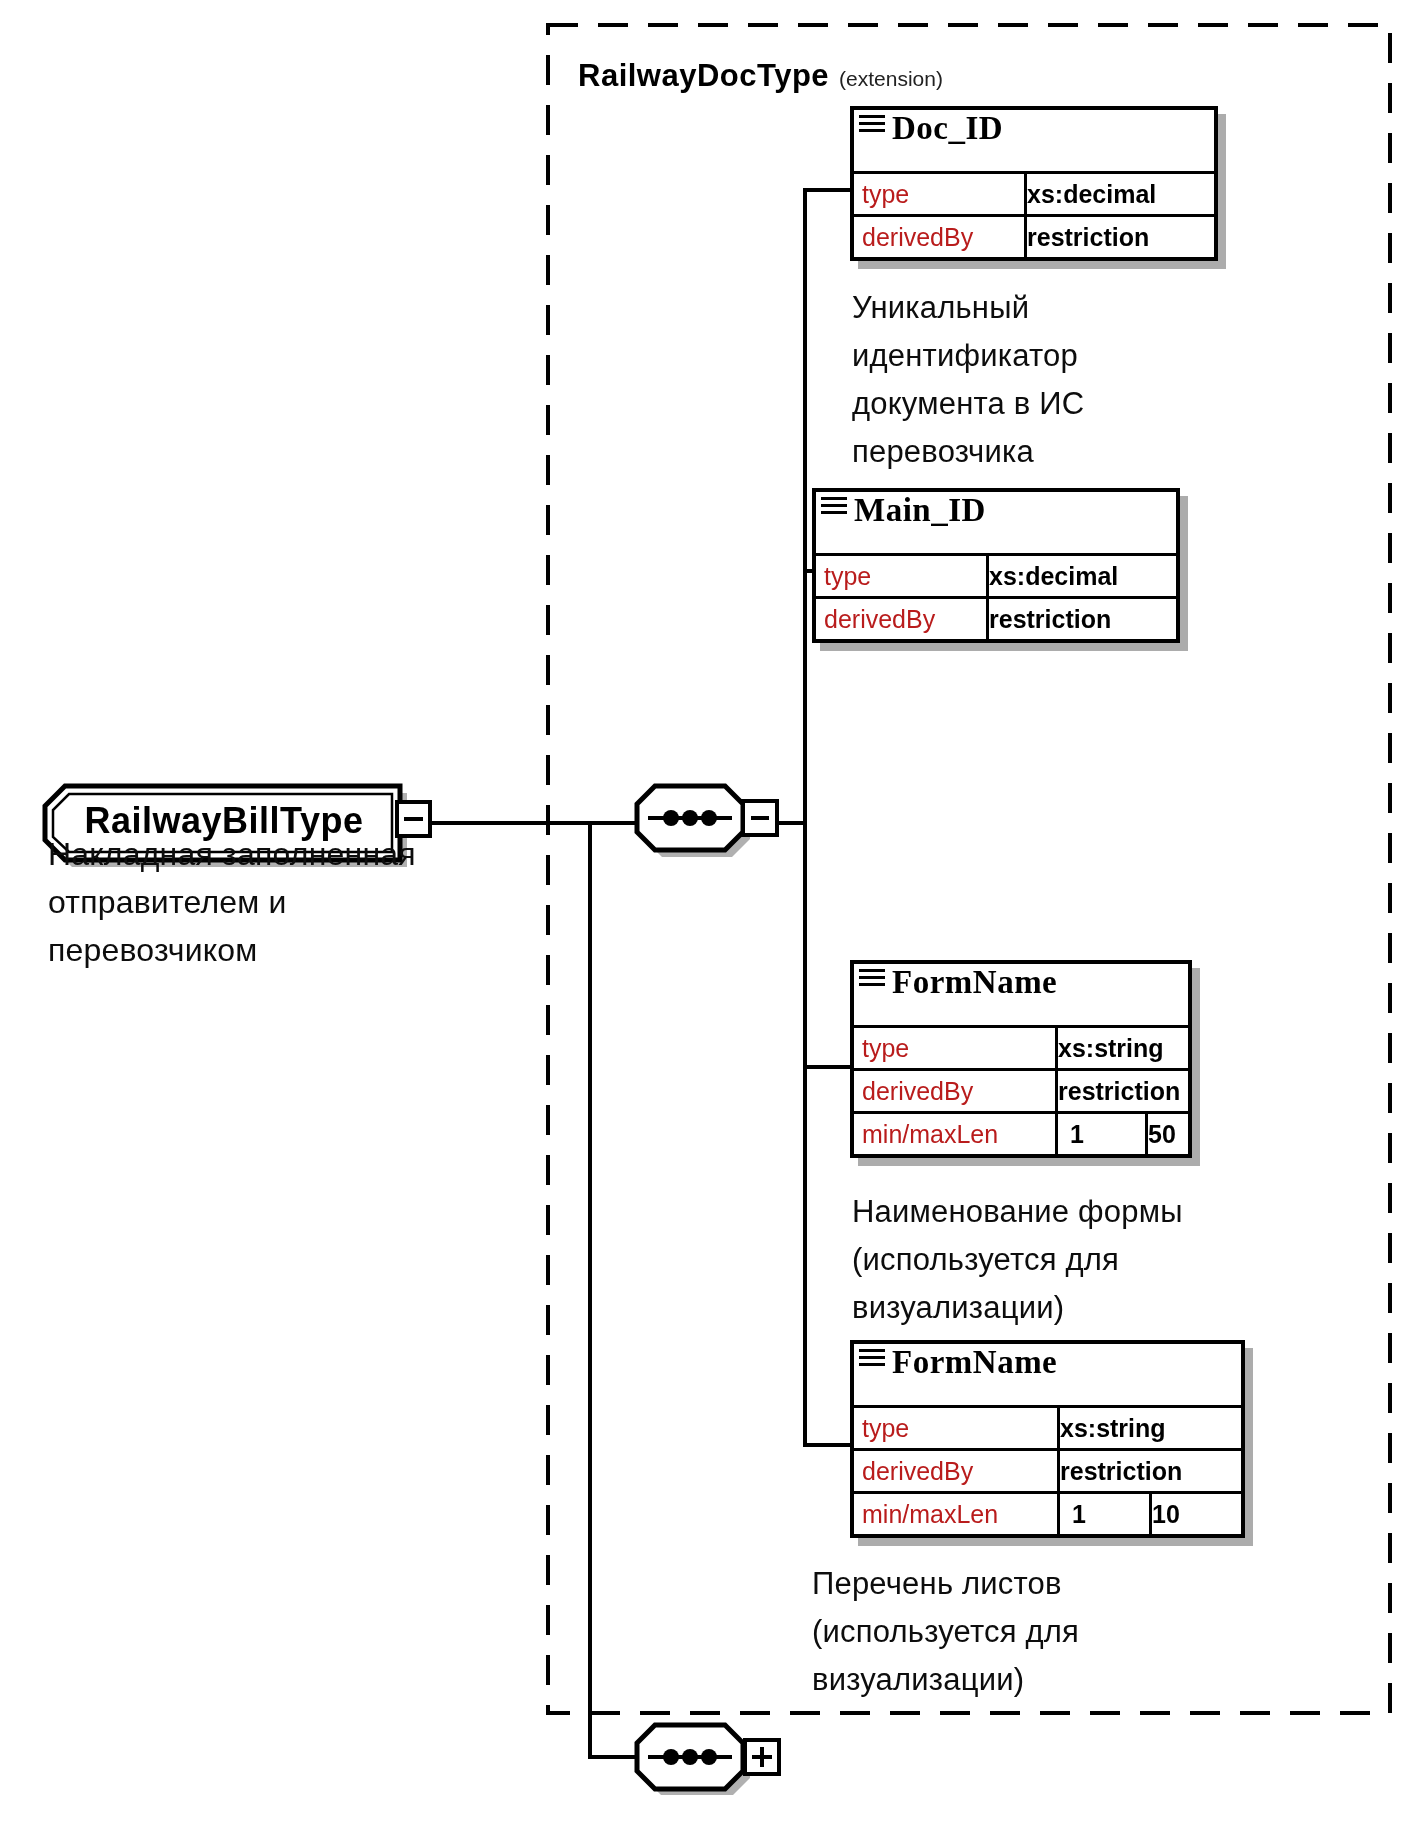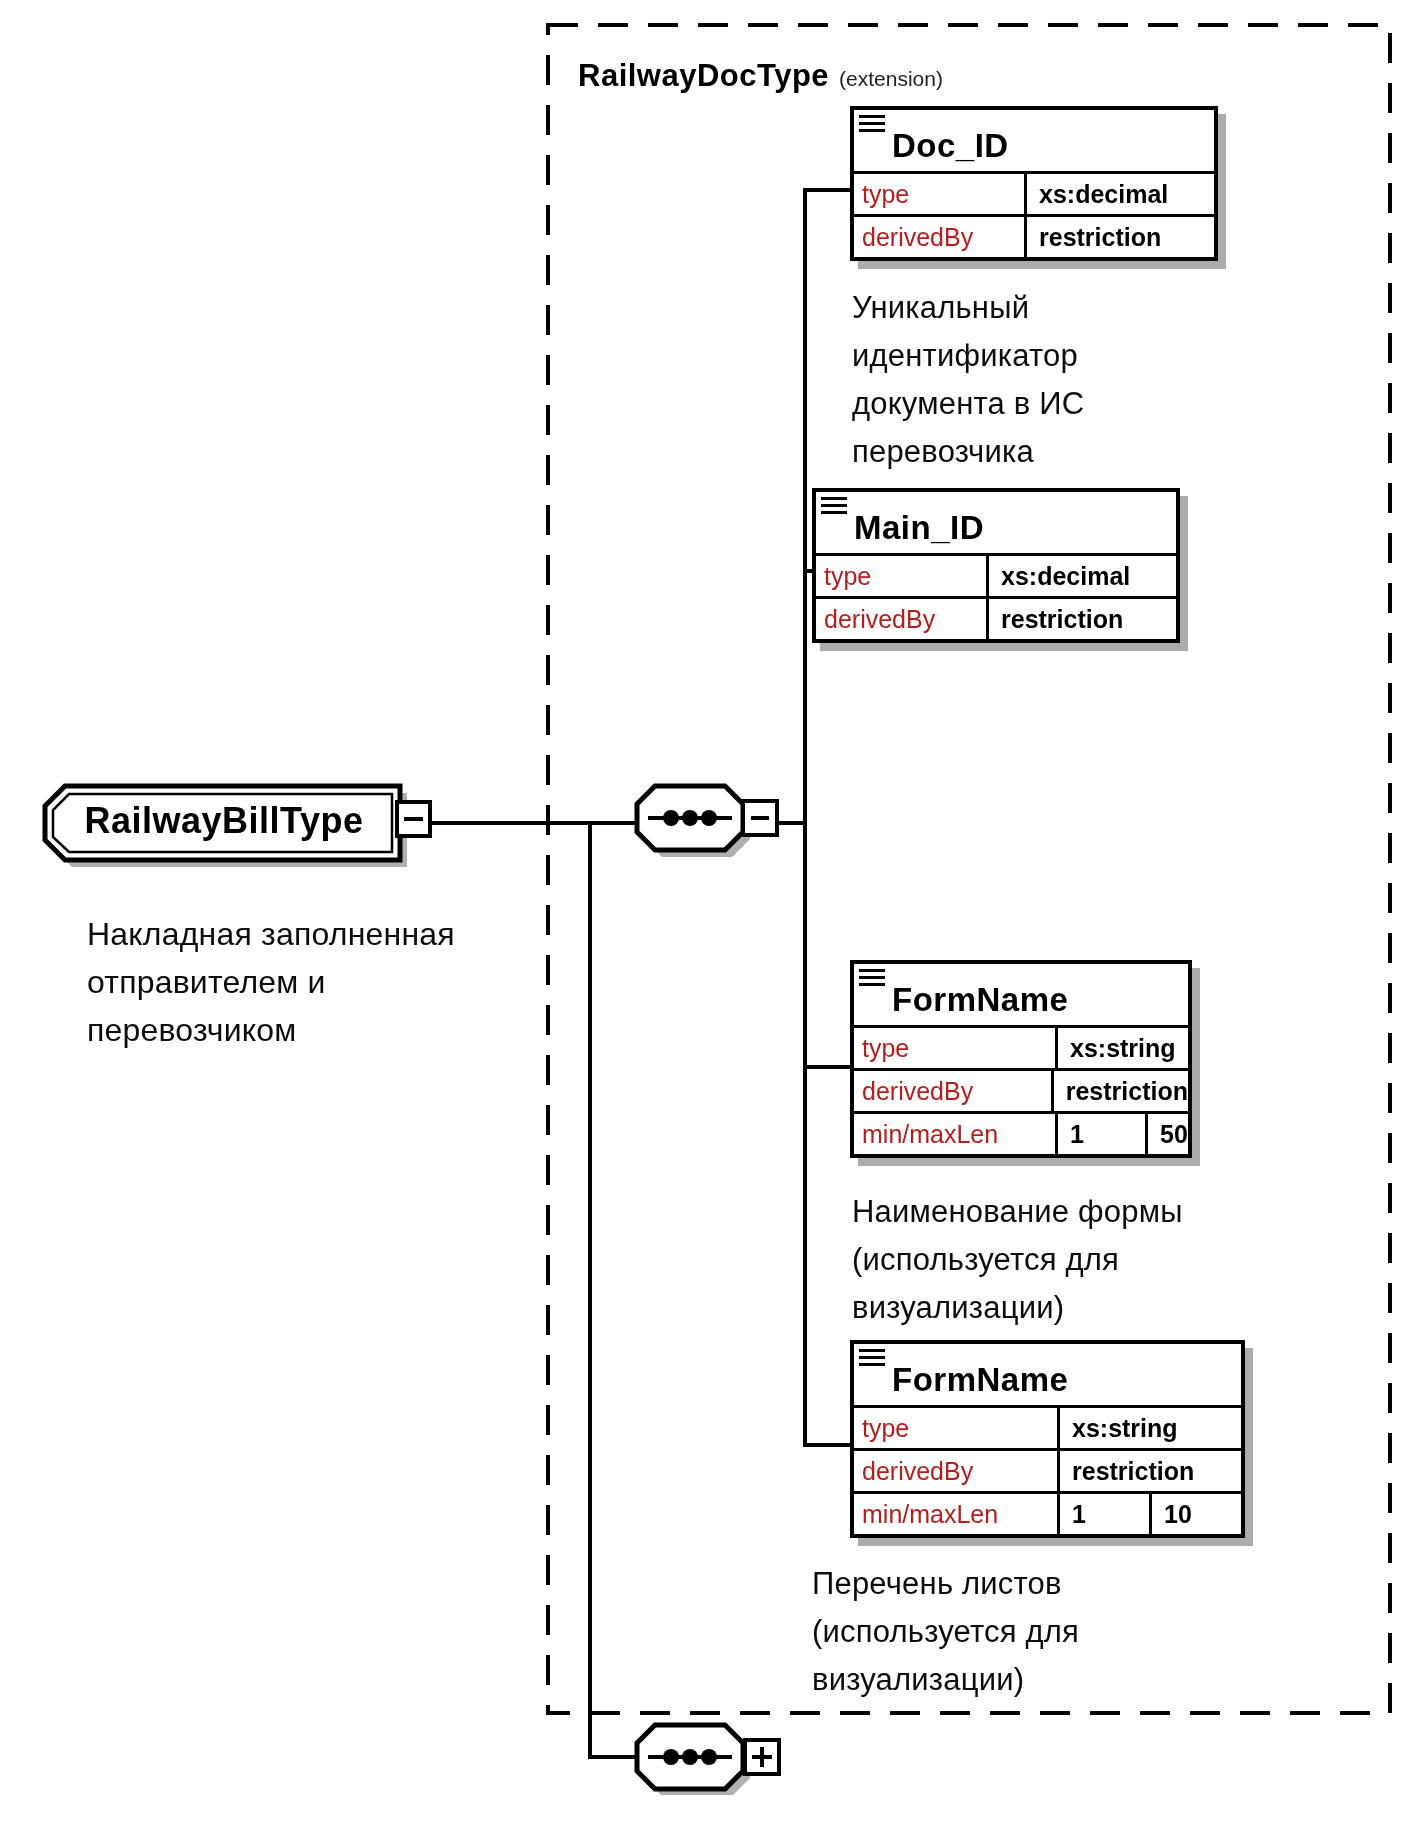--- a/index.html
+++ b/index.html
@@ -27,42 +27,42 @@
     position:absolute;z-index:2;background:#fff;
     border:4px solid #000;
     box-shadow:8px 8px 0 rgba(70,70,70,.45);
     box-sizing:border-box;
   }
   .t-doc  {left:850px;top:106px;width:368px;}
   .t-main {left:812px;top:488px;width:368px;}
   .t-fname{left:850px;top:960px;width:342px;}
   .t-fpage{left:850px;top:1340px;width:395px;}
 
-  .th{position:relative;height:61px;display:flex;align-items:flex-end;padding:8px 0 6px 38px;box-sizing:border-box;}
+  .th{position:relative;height:61px;display:flex;padding:0 0 6px 38px;box-sizing:border-box;font-family:Liberation Serif, serif;}
   .ename{font-size:33px;font-weight:bold;letter-spacing:.5px;}
   .elem-icon{
     position:absolute;left:5px;top:5px;width:26px;height:17px;
     background:repeating-linear-gradient(to bottom,#000 0 3px,transparent 3px 7px);
   }
   .tr{display:flex;height:43px;border-top:3px solid #000;align-items:center;box-sizing:border-box;}
   .tl{font-size:25px;color:#b91c1c;padding-left:8px;box-sizing:border-box;border-right:3px solid #000;height:100%;display:flex;align-items:center;}
   .t-doc .tl,.t-main .tl{width:173px;}
   .t-fname .tl{width:204px;}
   .t-fpage .tl{width:206px;}
   .tm{font-size:25px;font-weight:bold;padding-left:12px;box-sizing:border-box;border-right:3px solid #000;height:100%;display:flex;align-items:center;}
   .t-fname .tm{width:90px;}
   .t-fpage .tm{width:92px;}
-  .tv{font-size:25px;font-weight:bold;padding-left:12px;flex:1;}
+  .tv{font-size:25px;font-weight:bold;flex:1;}
 
   
   .desc{
     position:absolute;z-index:2;font-size:31px;color:#0d0d0d;
     line-height:48px;white-space:pre-line;letter-spacing:.2px;
   }
-  .d-root {left:48px; top:910px;width:470px;font-size:32px;margin-left:39px;}
+  .d-root {left:48px; top:830px;width:470px;font-size:32px;}
   .d-doc  {left:852px;top:284px;}
   .d-main {left:852px;top:658px;}
   .d-fname{left:852px;top:1188px;}
   .d-fpage{left:812px;top:1560px;}
 </style>
 </head>
 <body>
 
 <div class="canvas">
 

